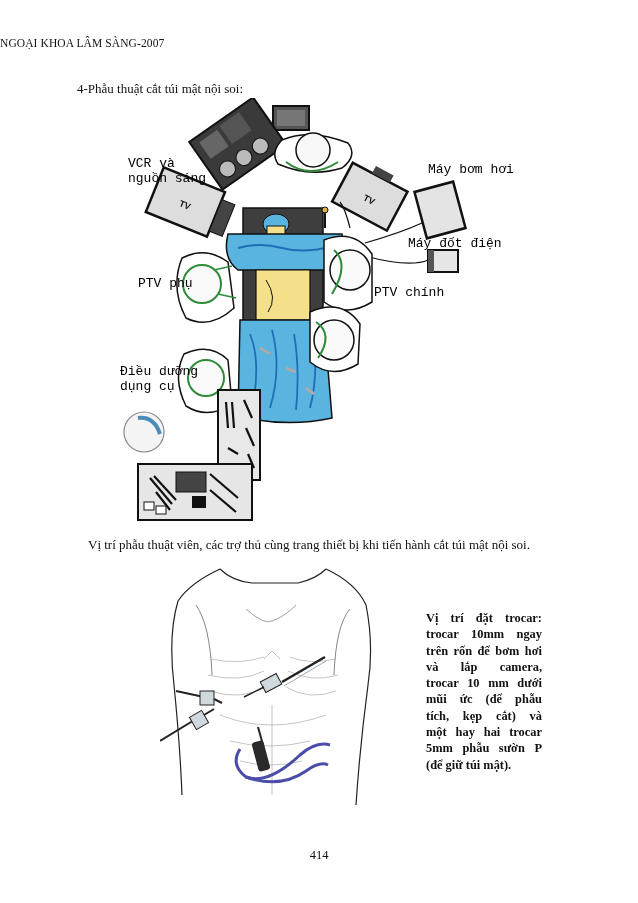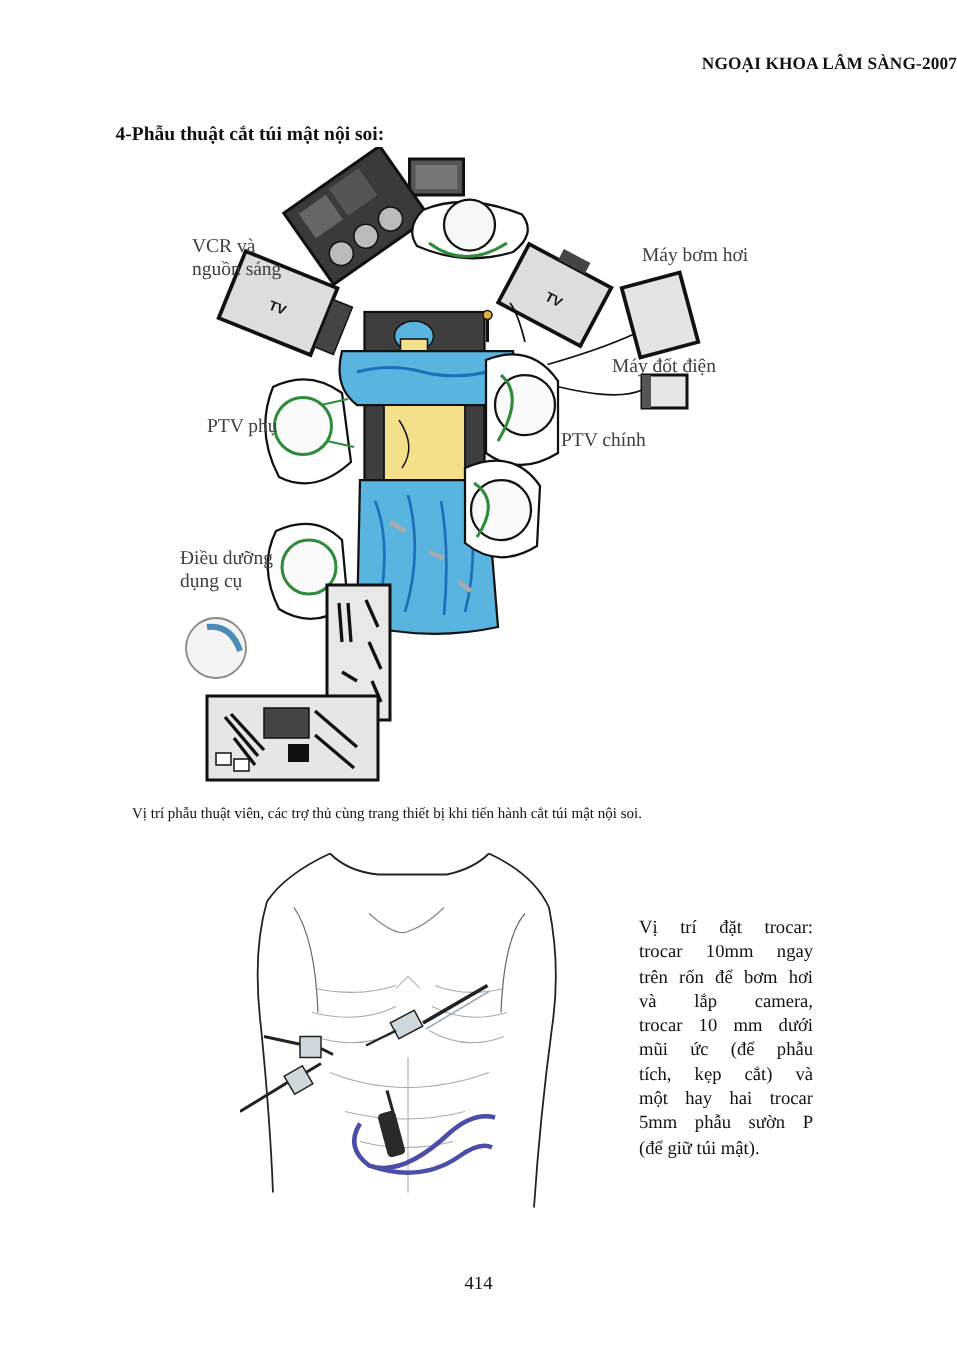--- a/index.html
+++ b/index.html
@@ -1,24 +1,24 @@
 <!DOCTYPE html>
 <html><head>
 <meta charset="utf-8">
 <style>
   html, body { margin:0; padding:0; background:#ffffff; }
   body { width:638px; height:903px; position:relative; overflow:hidden; font-family:"Liberation Serif", serif; color:#111; }
-  .header { position:absolute; top:37px; left:0; width:638px; text-align:right; font-size:11.5px; letter-spacing:0.1px;font-weight:bold; }
-  .section-title { position:absolute; top:81px; left:77px; font-size:13px; font-weight:bold; }
+  .header { position:absolute; top:37px; left:0; width:638px; text-align:left; font-size:11.5px; letter-spacing:0.1px; }
+  .section-title { position:absolute; top:81px; left:77px; font-size:13px; font-weight:normal; }
   .figure1 { position:absolute; left:110px; top:98px; width:410px; height:430px; }
-  .lbl { position:absolute; font-family:Liberation Serif, serif; font-size:13px; color:#404040; line-height:15px; white-space:nowrap; }
-  .caption1 { position:absolute; top:537px; left:88px; font-size:10px;text-align:right; }
+  .lbl { position:absolute; font-family:Liberation Mono, monospace; font-size:13px; color:#000000; line-height:15px; white-space:nowrap; }
+  .caption1 { position:absolute; top:537px; left:88px; font-size:13px;text-align:right; }
   .figure2 { position:absolute; left:160px; top:565px; width:230px; height:270px; }
   .side-text { position:absolute; left:426px; top:610px; width:116px; font-size:12.4px; line-height:16.3px; text-align:justify; }
-  .side-text span { display:block; text-align:justify; text-align-last:justify; }
+  .side-text span { display:block; text-align:justify; text-align-last:justify;font-weight:bold; }
   .side-text span.last { text-align-last:left; }
   .page-num { position:absolute; top:848px; left:0; width:638px; text-align:center; font-size:12.5px; }
 </style>
 </head>
 <body>
 
 <div class="header">NGOẠI KHOA LÂM SÀNG-2007</div>
 
 <div class="section-title">4-Phẫu thuật cắt túi mật nội soi:</div>
 

